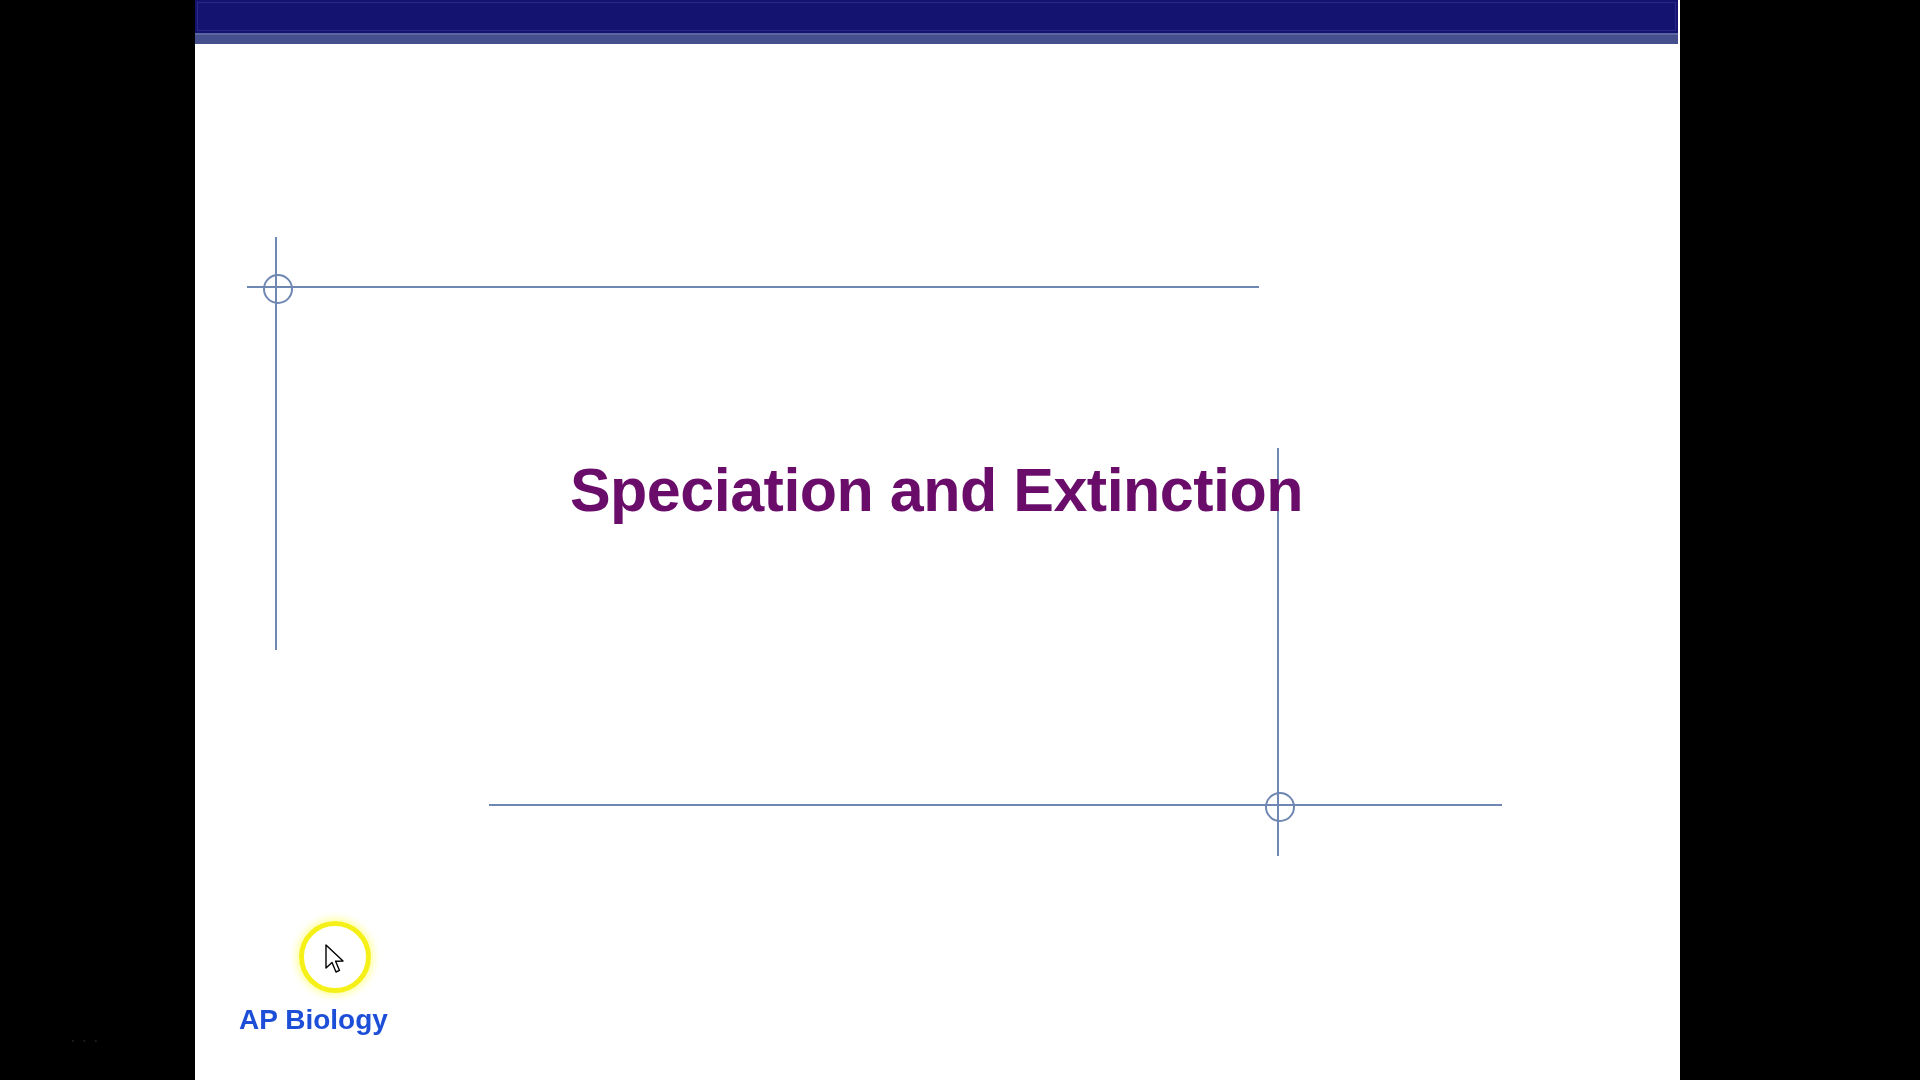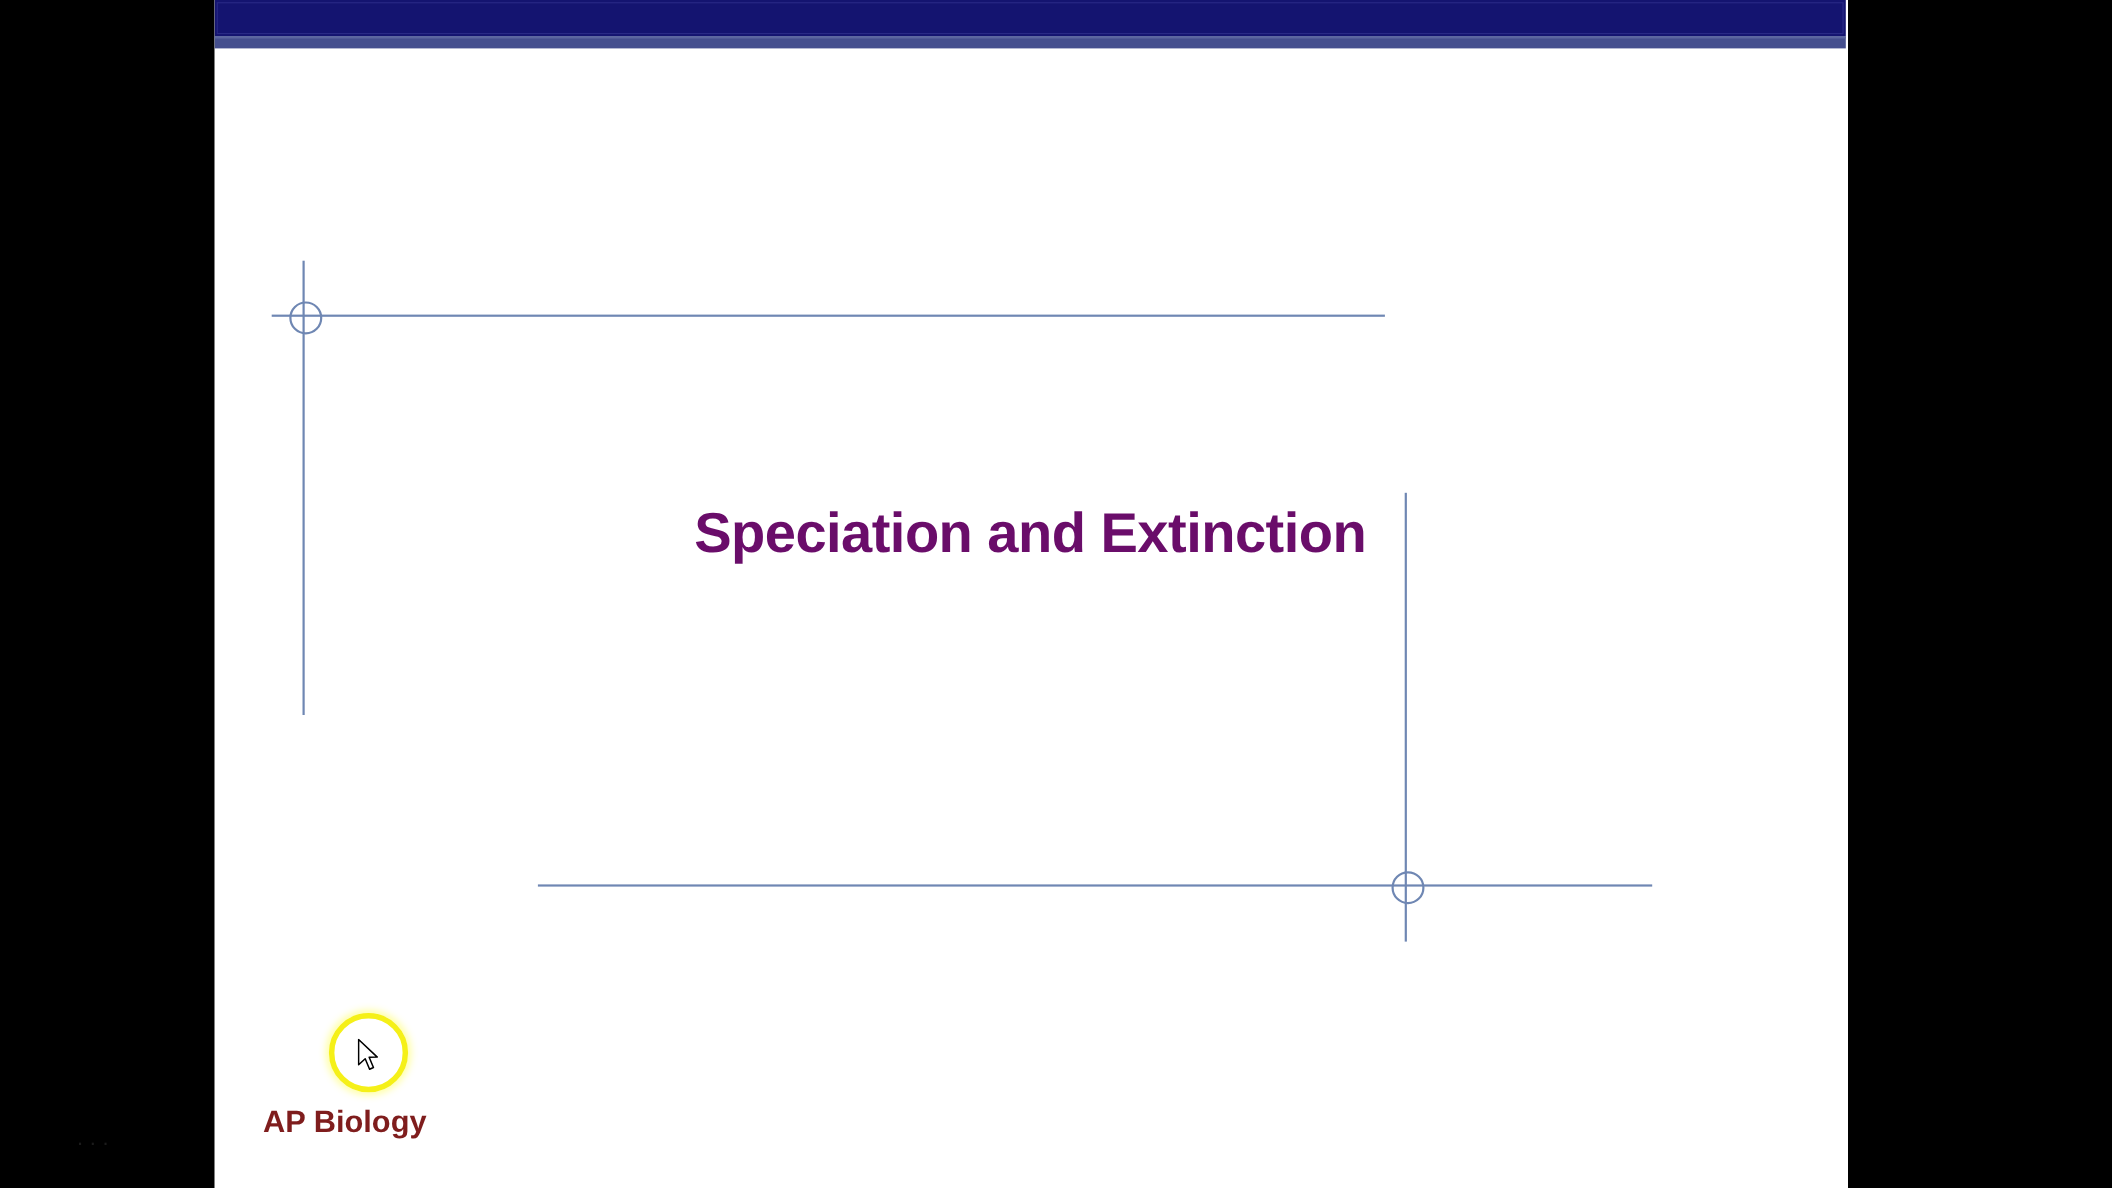--- a/index.html
+++ b/index.html
@@ -103,36 +103,36 @@
   #rule-right-v  { left: 1082px; top: 448px; height: 408px; }
   #ring-botright { left: 1070px; top: 792px; width: 26px; height: 26px; }
 
   
   #slide-title {
     position: absolute;
     left: 0px;
     top: 455px;
     width: 1483px;
     text-align: center;
-    font-size: 51px;
+    font-size: 61px;
     font-weight: bold;
     color: #6a0d6a;
     letter-spacing: -0.5px;
     white-space: nowrap;
     font-family: "Liberation Sans", sans-serif;
   }
 
   
   #footer-label {
     position: absolute;
     left: 44px;
     top: 1004px;
     font-size: 28px;
     font-weight: bold;
-    color: #7f1d1d;
+    color: #1d4ed8;
     font-family: "Liberation Sans", sans-serif;
   }
 
   
   #click-highlight {
     position: absolute;
     left: 104px;
     top: 921px;
     width: 62px;
     height: 62px;

